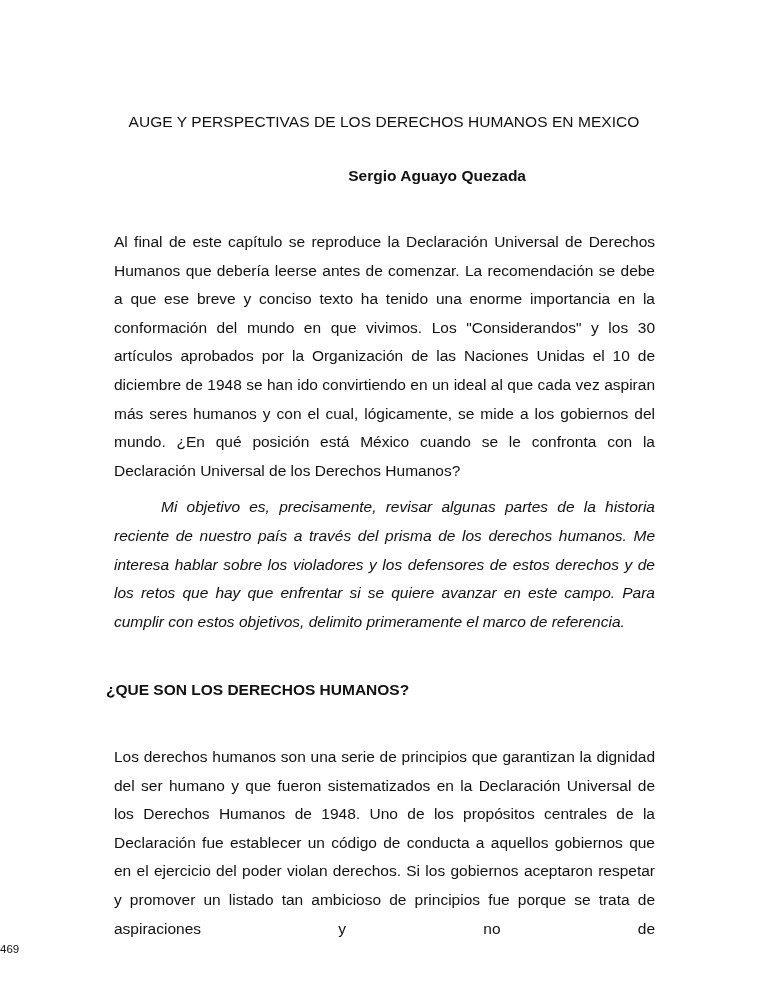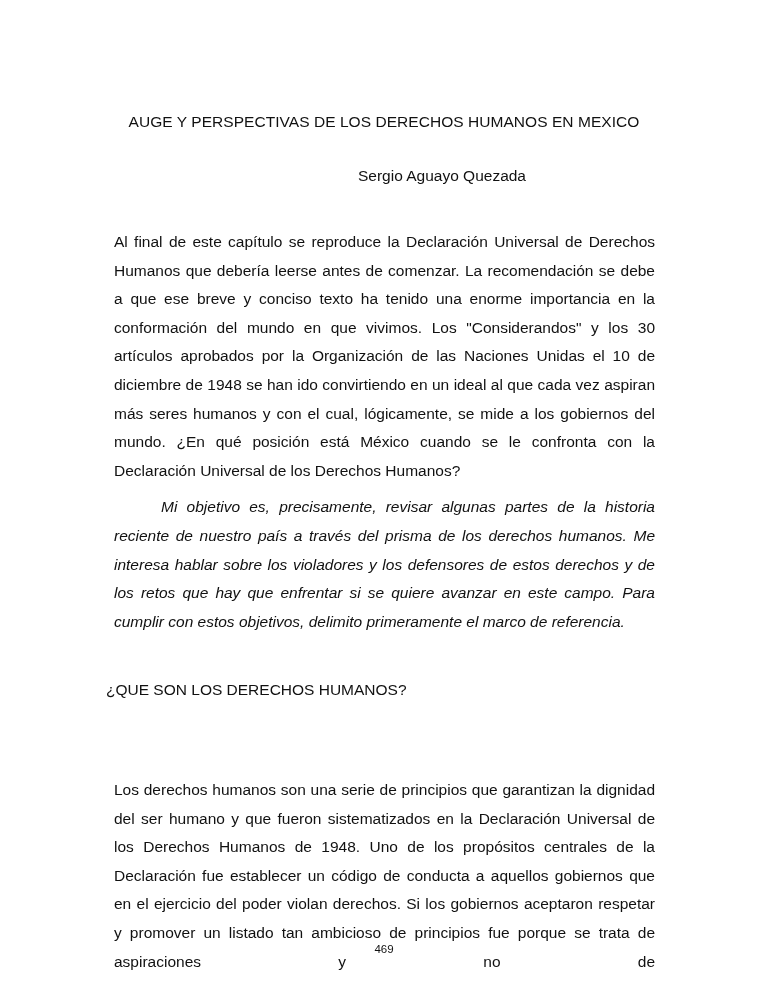--- a/index.html
+++ b/index.html
@@ -31,48 +31,49 @@
       font-size: 15.5px;
       letter-spacing: 0.05px;
       line-height: 20px;
     }
     .author {
       position: absolute;
       right: 106px;
       top: 166px;
       font-size: 15.5px;
       line-height: 20px;
+      font-weight: bold;
     }
     .textblock {
       position: absolute;
       left: 106px;
       width: 557px;
       font-size: 15.5px;
       line-height: 28.6px;
       text-align: justify;
     }
     .textblock p {
       margin: 8px;
     }
     .p1 { top: 220px; }
     .indent { text-indent: 47px; font-style: italic; }
     .heading {
       position: absolute;
       left: 106px;
       top: 680px;
       font-size: 15.5px;
       line-height: 20px;
+      font-weight: bold;
     }
-    .p3 { top: 768px; }
+    .p3 { top: 735px; }
     .page-number {
       position: absolute;
       left: 0;
       width: 768px;
       top: 942px;
-      text-align: center;
       font-size: 11.5px;
       line-height: 14px;
     }
   </style>
 </head>
 <body>
 
 <div class="page">
 
   <div class="title">AUGE Y PERSPECTIVAS DE LOS DERECHOS HUMANOS EN MEXICO</div>

